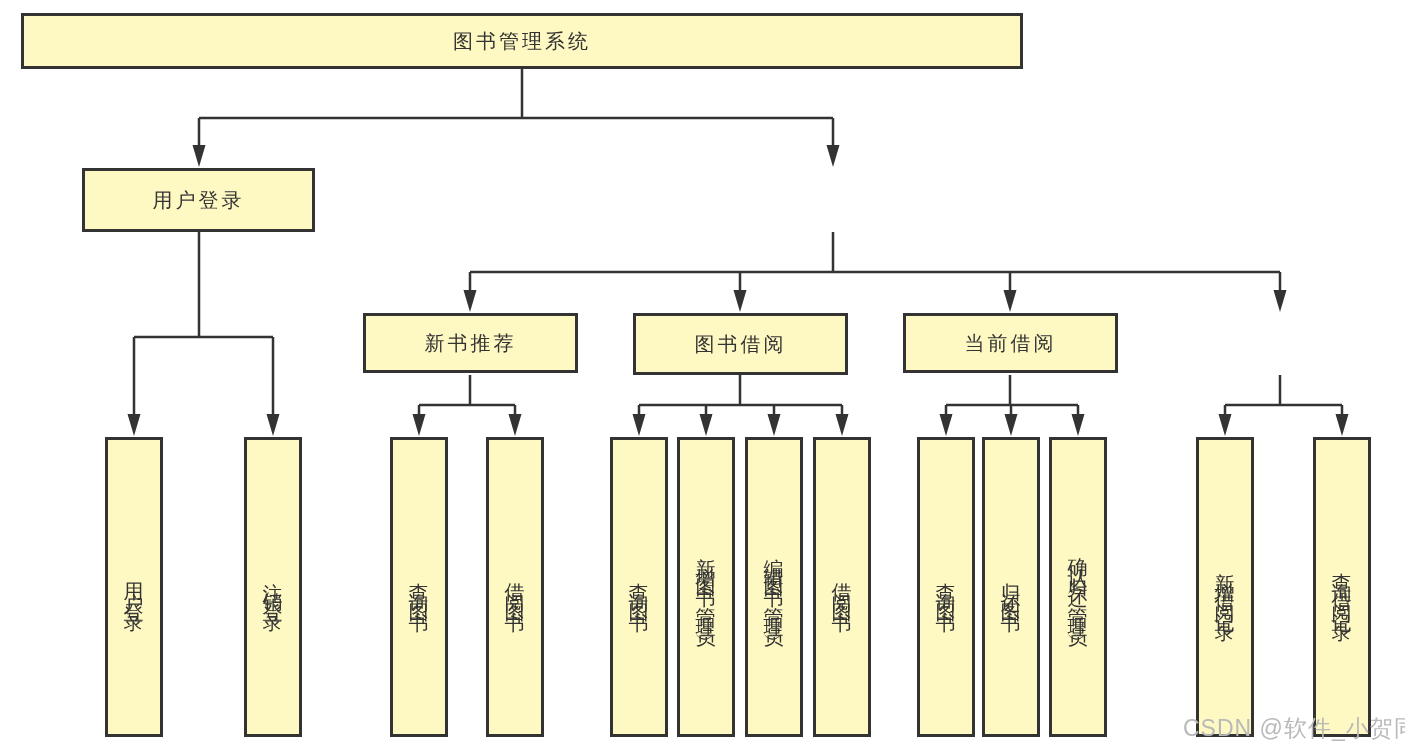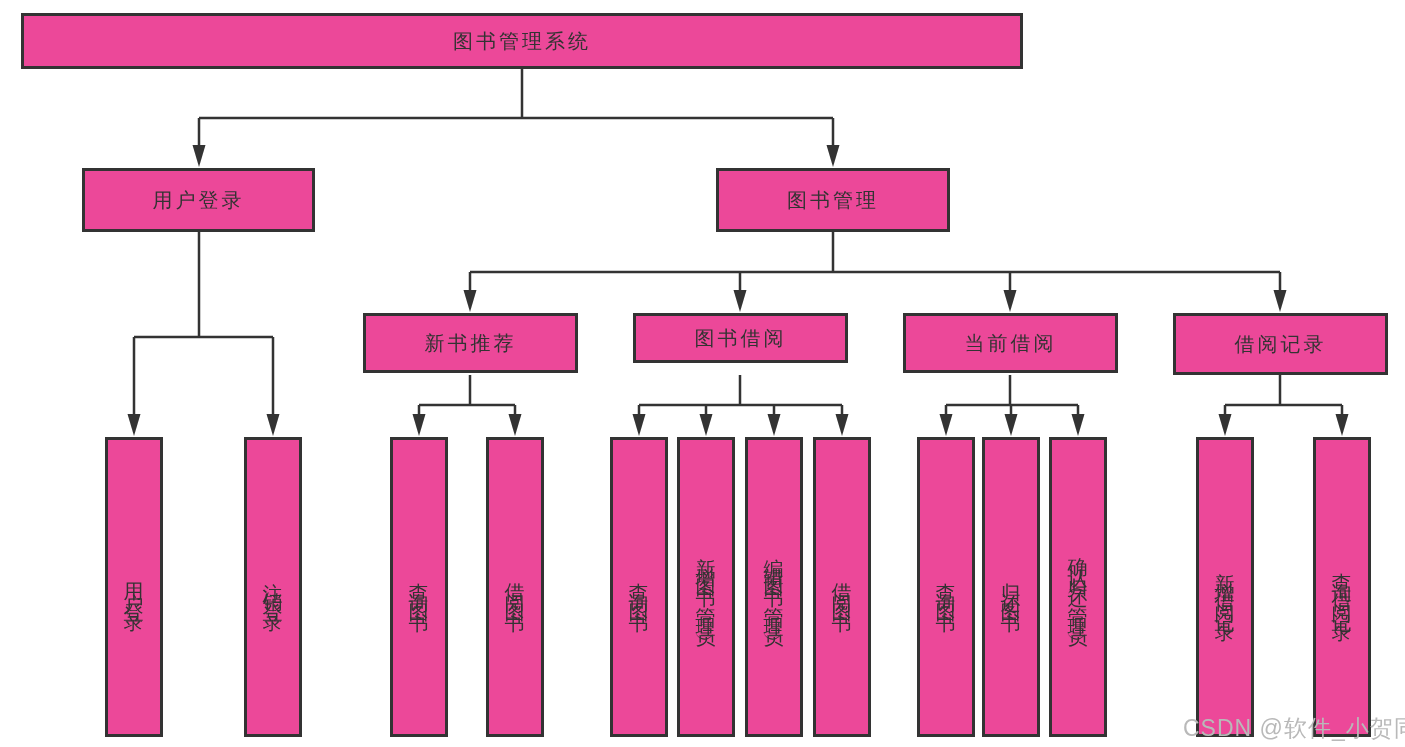--- a/index.html
+++ b/index.html
@@ -10,21 +10,21 @@
     background: #ffffff;
     font-family: "Liberation Sans", "DejaVu Sans", sans-serif;
     color: #333333;
     overflow: hidden;
   }
   svg.wires { position: absolute; left: 0; top: 0; z-index: 1; }
   .node {
     position: absolute;
     box-sizing: border-box;
     border: 3px solid #333333;
-    background: #ec4899;
+    background: #fef9c3;
     display: flex;
     align-items: center;
     justify-content: center;
     z-index: 2;
   }
   .hbox {
     font-size: 20px;
     letter-spacing: 3px;
     white-space: nowrap;
   }
@@ -87,26 +87,24 @@
       <polygon points="1011,436 1004.5,414 1017.5,414"></polygon>
       <polygon points="1078,436 1071.5,414 1084.5,414"></polygon>
       <polygon points="1225,436 1218.5,414 1231.5,414"></polygon>
       <polygon points="1342,436 1335.5,414 1348.5,414"></polygon>
     </g>
   </svg>
 
   <div class="node hbox" style="left:21px; top:13px; width:1002px; height:56px;">图书管理系统</div>
 
   <div class="node hbox" style="left:82px; top:168px; width:233px; height:64px;">用户登录</div>
-  <div class="node hbox" style="left:716px; top:168px; width:234px; height:64px;">图书管理</div>
 
   <div class="node hbox" style="left:363px; top:313px; width:215px; height:60px;">新书推荐</div>
-  <div class="node hbox" style="left:633px; top:313px; width:215px; height:50px;">图书借阅</div>
+  <div class="node hbox" style="left:633px; top:313px; width:215px; height:62px;">图书借阅</div>
   <div class="node hbox" style="left:903px; top:313px; width:215px; height:60px;">当前借阅</div>
-  <div class="node hbox" style="left:1173px; top:313px; width:215px; height:62px;">借阅记录</div>
 
   <div class="node vbox" style="left:105px; top:437px; width:58px; height:300px;">用户登录</div>
   <div class="node vbox" style="left:244px; top:437px; width:58px; height:300px;">注销登录</div>
 
   <div class="node vbox" style="left:390px; top:437px; width:58px; height:300px;">查询图书</div>
   <div class="node vbox" style="left:486px; top:437px; width:58px; height:300px;">借阅图书</div>
 
   <div class="node vbox" style="left:610px; top:437px; width:58px; height:300px;">查询图书</div>
   <div class="node vbox" style="left:677px; top:437px; width:58px; height:300px;">新增图书（管理员）</div>
   <div class="node vbox" style="left:745px; top:437px; width:58px; height:300px;">编辑图书（管理员）</div>

